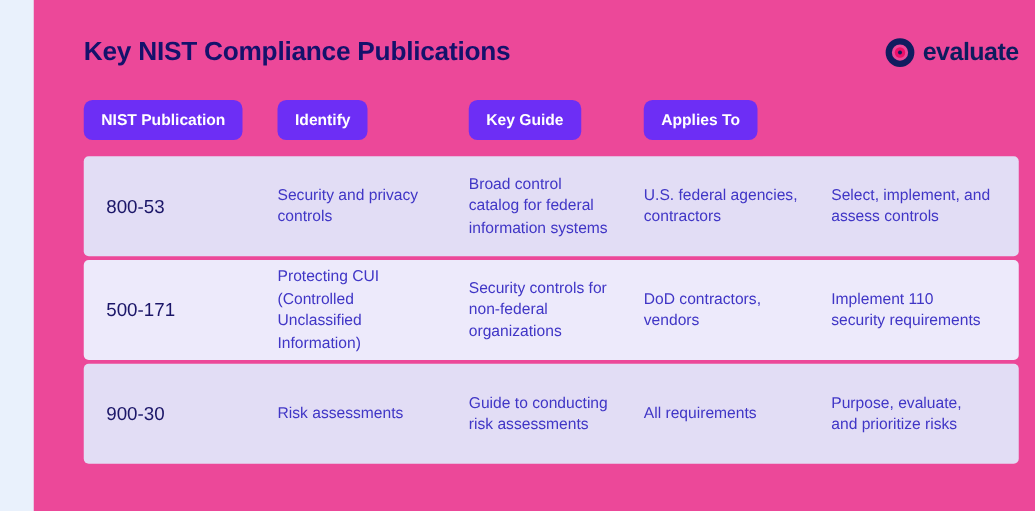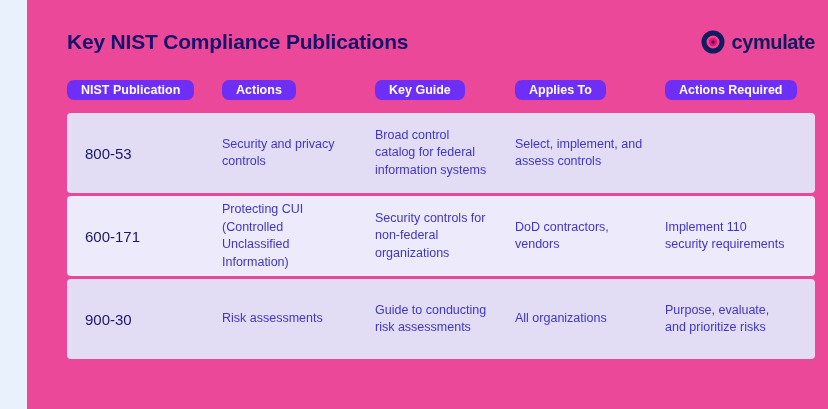--- a/index.html
+++ b/index.html
@@ -46,21 +46,21 @@
     display: grid;
     grid-template-columns: 155px 153px 140px 150px 1fr;
   }
   .hdr-row { margin-bottom: 13px; }
   .pill {
     background: #6d2ef5;
     color: #ffffff;
     font-size: 12.5px;
     font-weight: bold;
     border-radius: 7px;
-    height: 20px;
+    height: 32px;
     display: inline-flex;
     align-items: center;
     justify-content: center;
     padding: 0 14px;
     width: max-content;
     box-sizing: border-box;
   }
   .row {
     border-radius: 4px;
     min-height: 80px;
@@ -91,51 +91,51 @@
   <div class="top">
     <h1 class="title">Key NIST Compliance Publications</h1>
     <div class="brand">
       <span class="logo-icon">
         <svg width="24" height="24" viewBox="0 0 24 24" aria-hidden="true">
           <circle cx="12" cy="12" r="9" fill="none" stroke="#101c5f" stroke-width="5"></circle>
           <circle cx="12" cy="12" r="4.2" fill="#ec0f69"></circle>
           <circle cx="12" cy="12" r="1.6" fill="#101c5f"></circle>
         </svg>
       </span>
-      <span class="brand-text">cymulate</span>
+      <span class="brand-text">evaluate</span>
     </div>
   </div>
 
   <div class="tablewrap">
 
     <div class="hdr-row">
       <div><span class="pill">NIST Publication</span></div>
-      <div><span class="pill">Actions</span></div>
+      <div><span class="pill">Identify</span></div>
       <div><span class="pill">Key Guide</span></div>
       <div><span class="pill">Applies To</span></div>
-      <div><span class="pill">Actions Required</span></div>
     </div>
 
     <div class="row dark">
       <div class="pub">800-53</div>
       <div class="cell">Security and privacy controls</div>
       <div class="cell">Broad control catalog for federal information systems</div>
+      <div class="cell">U.S. federal agencies, contractors</div>
       <div class="cell">Select, implement, and assess controls</div>
     </div>
 
     <div class="row light">
-      <div class="pub">600-171</div>
+      <div class="pub">500-171</div>
       <div class="cell">Protecting CUI (Controlled Unclassified Information)</div>
       <div class="cell">Security controls for non-federal organizations</div>
       <div class="cell">DoD contractors, vendors</div>
       <div class="cell">Implement 110 security requirements</div>
     </div>
 
     <div class="row dark">
       <div class="pub">900-30</div>
       <div class="cell">Risk assessments</div>
       <div class="cell">Guide to conducting risk assessments</div>
-      <div class="cell">All organizations</div>
+      <div class="cell">All requirements</div>
       <div class="cell">Purpose, evaluate, and prioritize risks</div>
     </div>
 
   </div>
 </div>
 
 </body></html>

